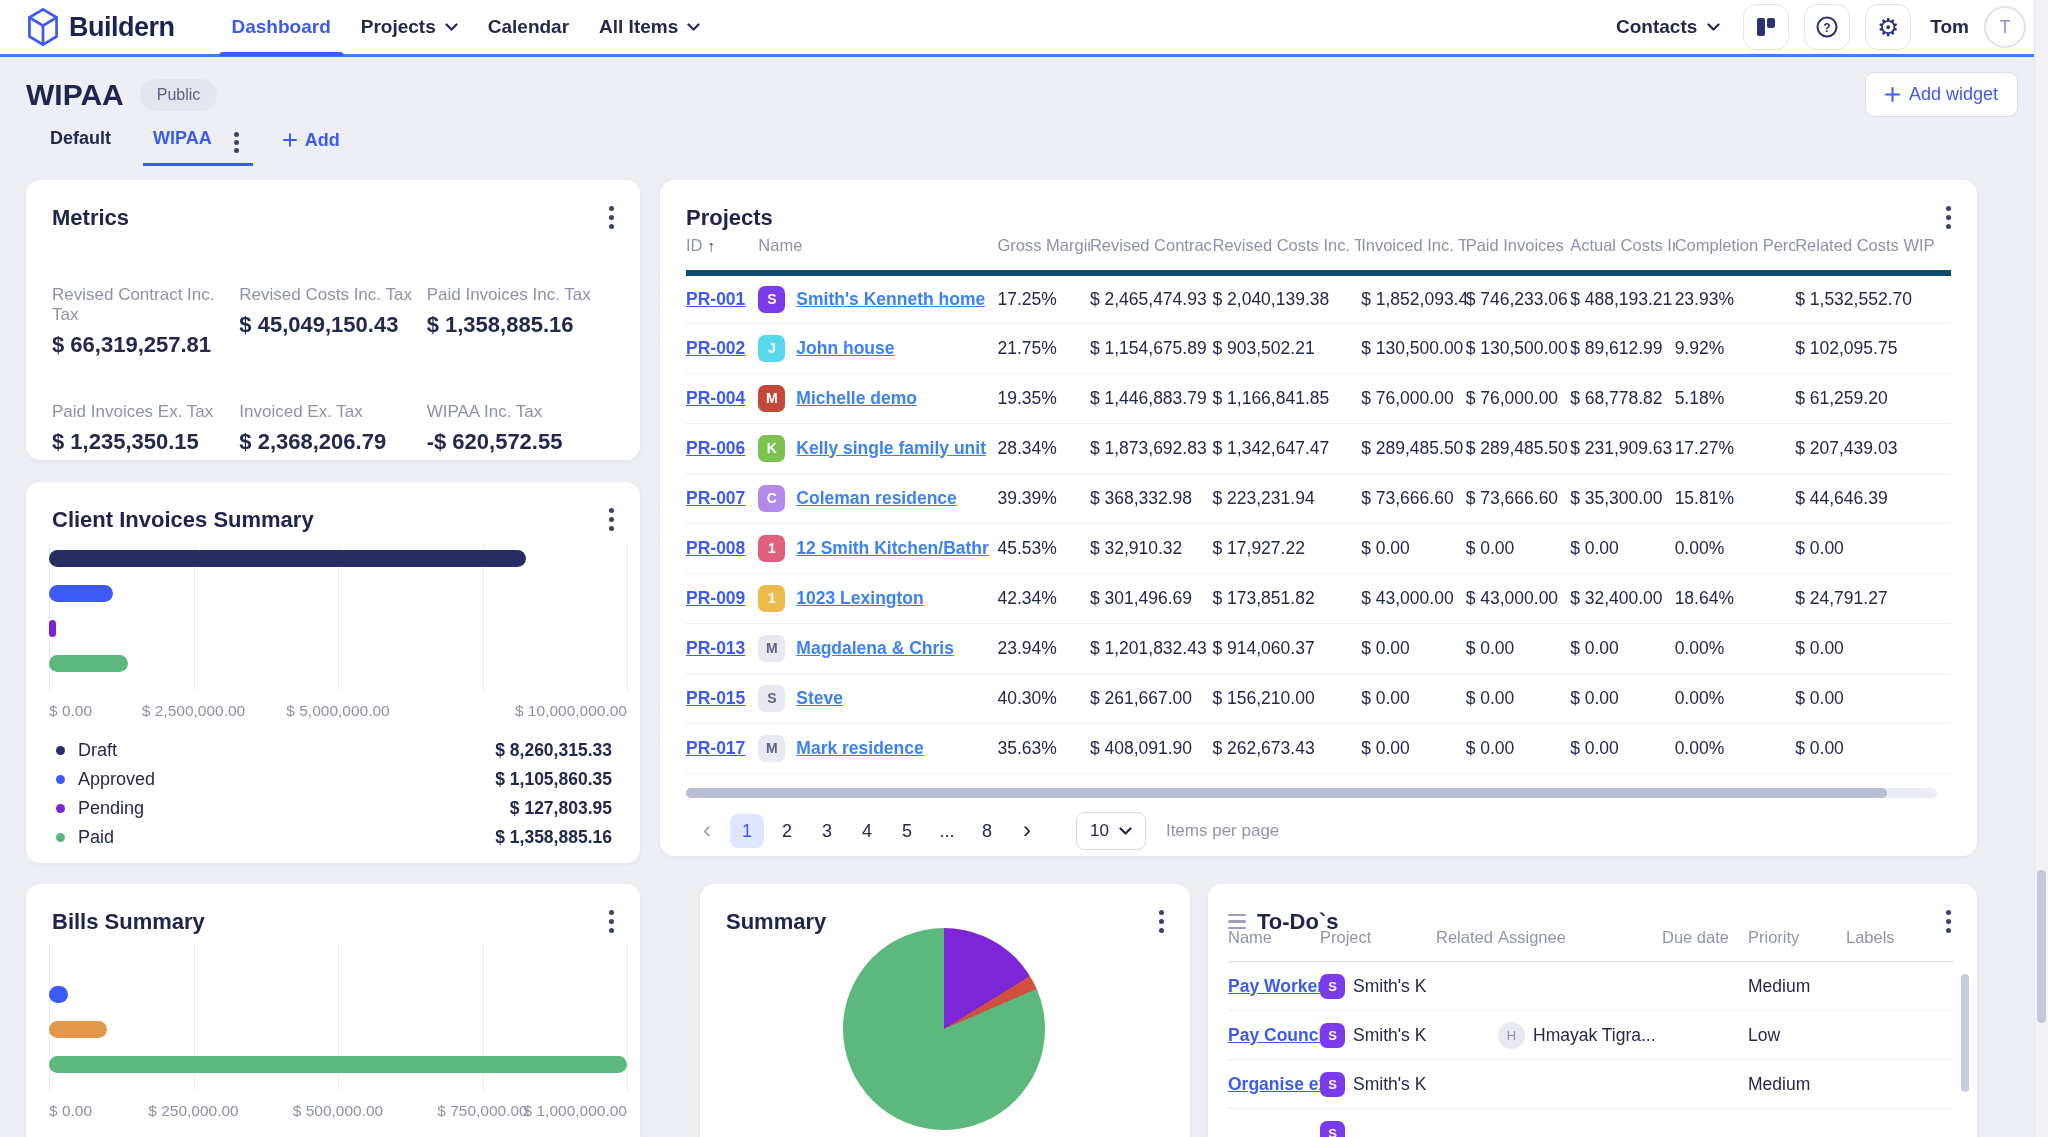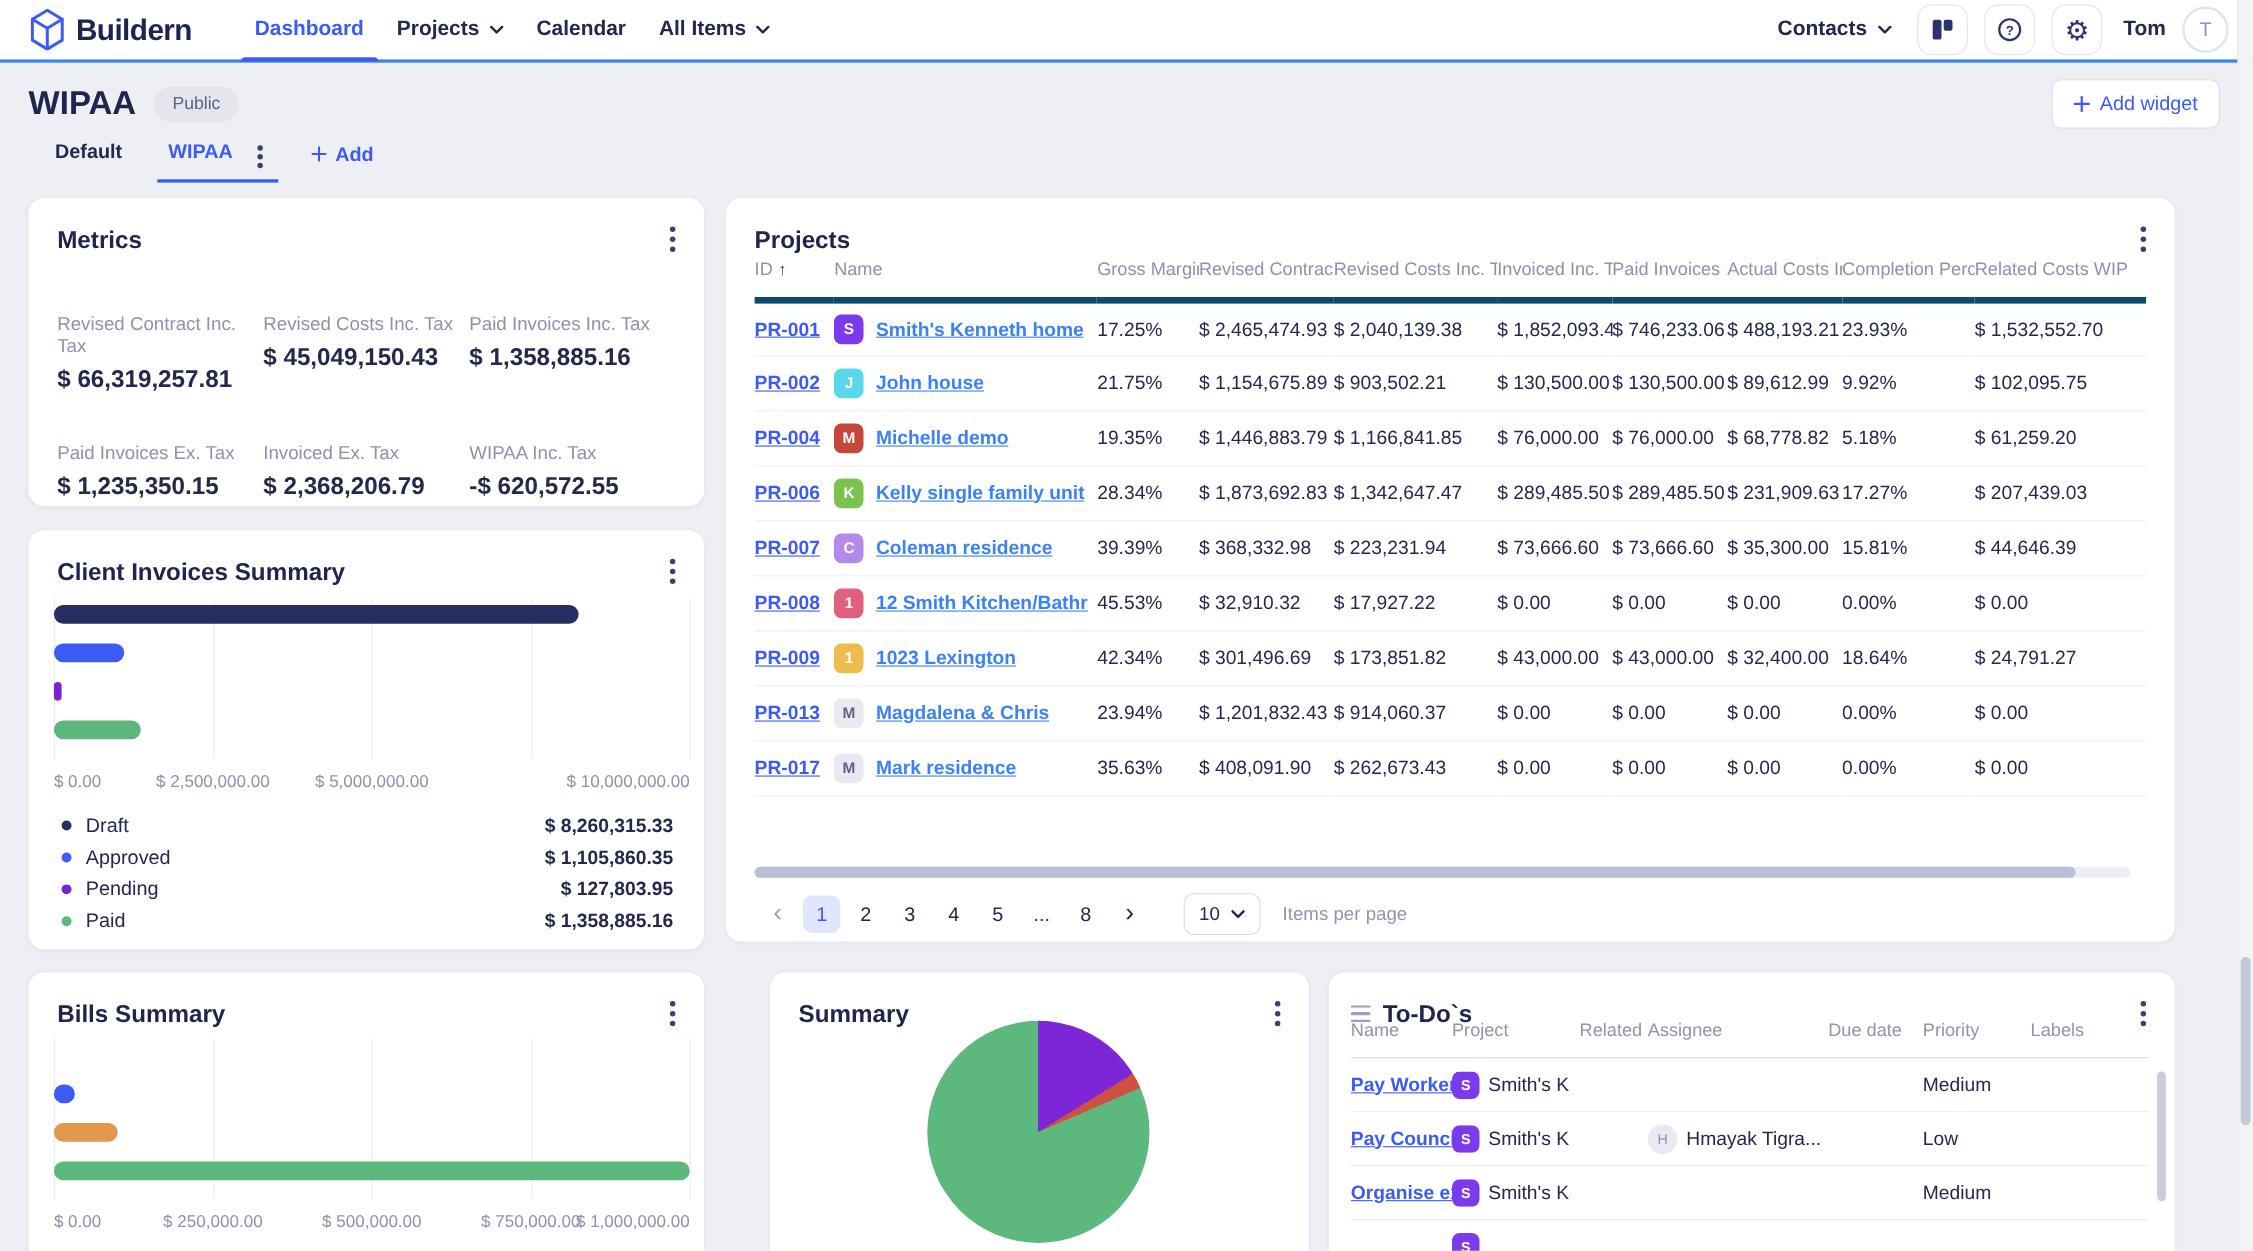--- a/index.html
+++ b/index.html
@@ -452,20 +452,37 @@
             <td>23.94%</td>
             <td>$ 1,201,832.43</td>
             <td>$ 914,060.37</td>
             <td>$ 0.00</td>
             <td>$ 0.00</td>
             <td>$ 0.00</td>
             <td>0.00%</td>
             <td>$ 0.00</td>
           </tr>
           <tr>
+            <td><a class="id-link">PR-015</a></td>
+            <td>
+              <div class="name-cell">
+                <span class="p-avatar" style="background: rgb(233, 234, 241); color: rgb(93, 98, 130);">S</span>
+                <a class="name-link">Steve</a>
+              </div>
+            </td>
+            <td>40.30%</td>
+            <td>$ 261,667.00</td>
+            <td>$ 156,210.00</td>
+            <td>$ 0.00</td>
+            <td>$ 0.00</td>
+            <td>$ 0.00</td>
+            <td>0.00%</td>
+            <td>$ 0.00</td>
+          </tr>
+          <tr>
             <td><a class="id-link">PR-017</a></td>
             <td>
               <div class="name-cell">
                 <span class="p-avatar" style="background: rgb(233, 234, 241); color: rgb(93, 98, 130);">M</span>
                 <a class="name-link">Mark residence</a>
               </div>
             </td>
             <td>35.63%</td>
             <td>$ 408,091.90</td>
             <td>$ 262,673.43</td>

